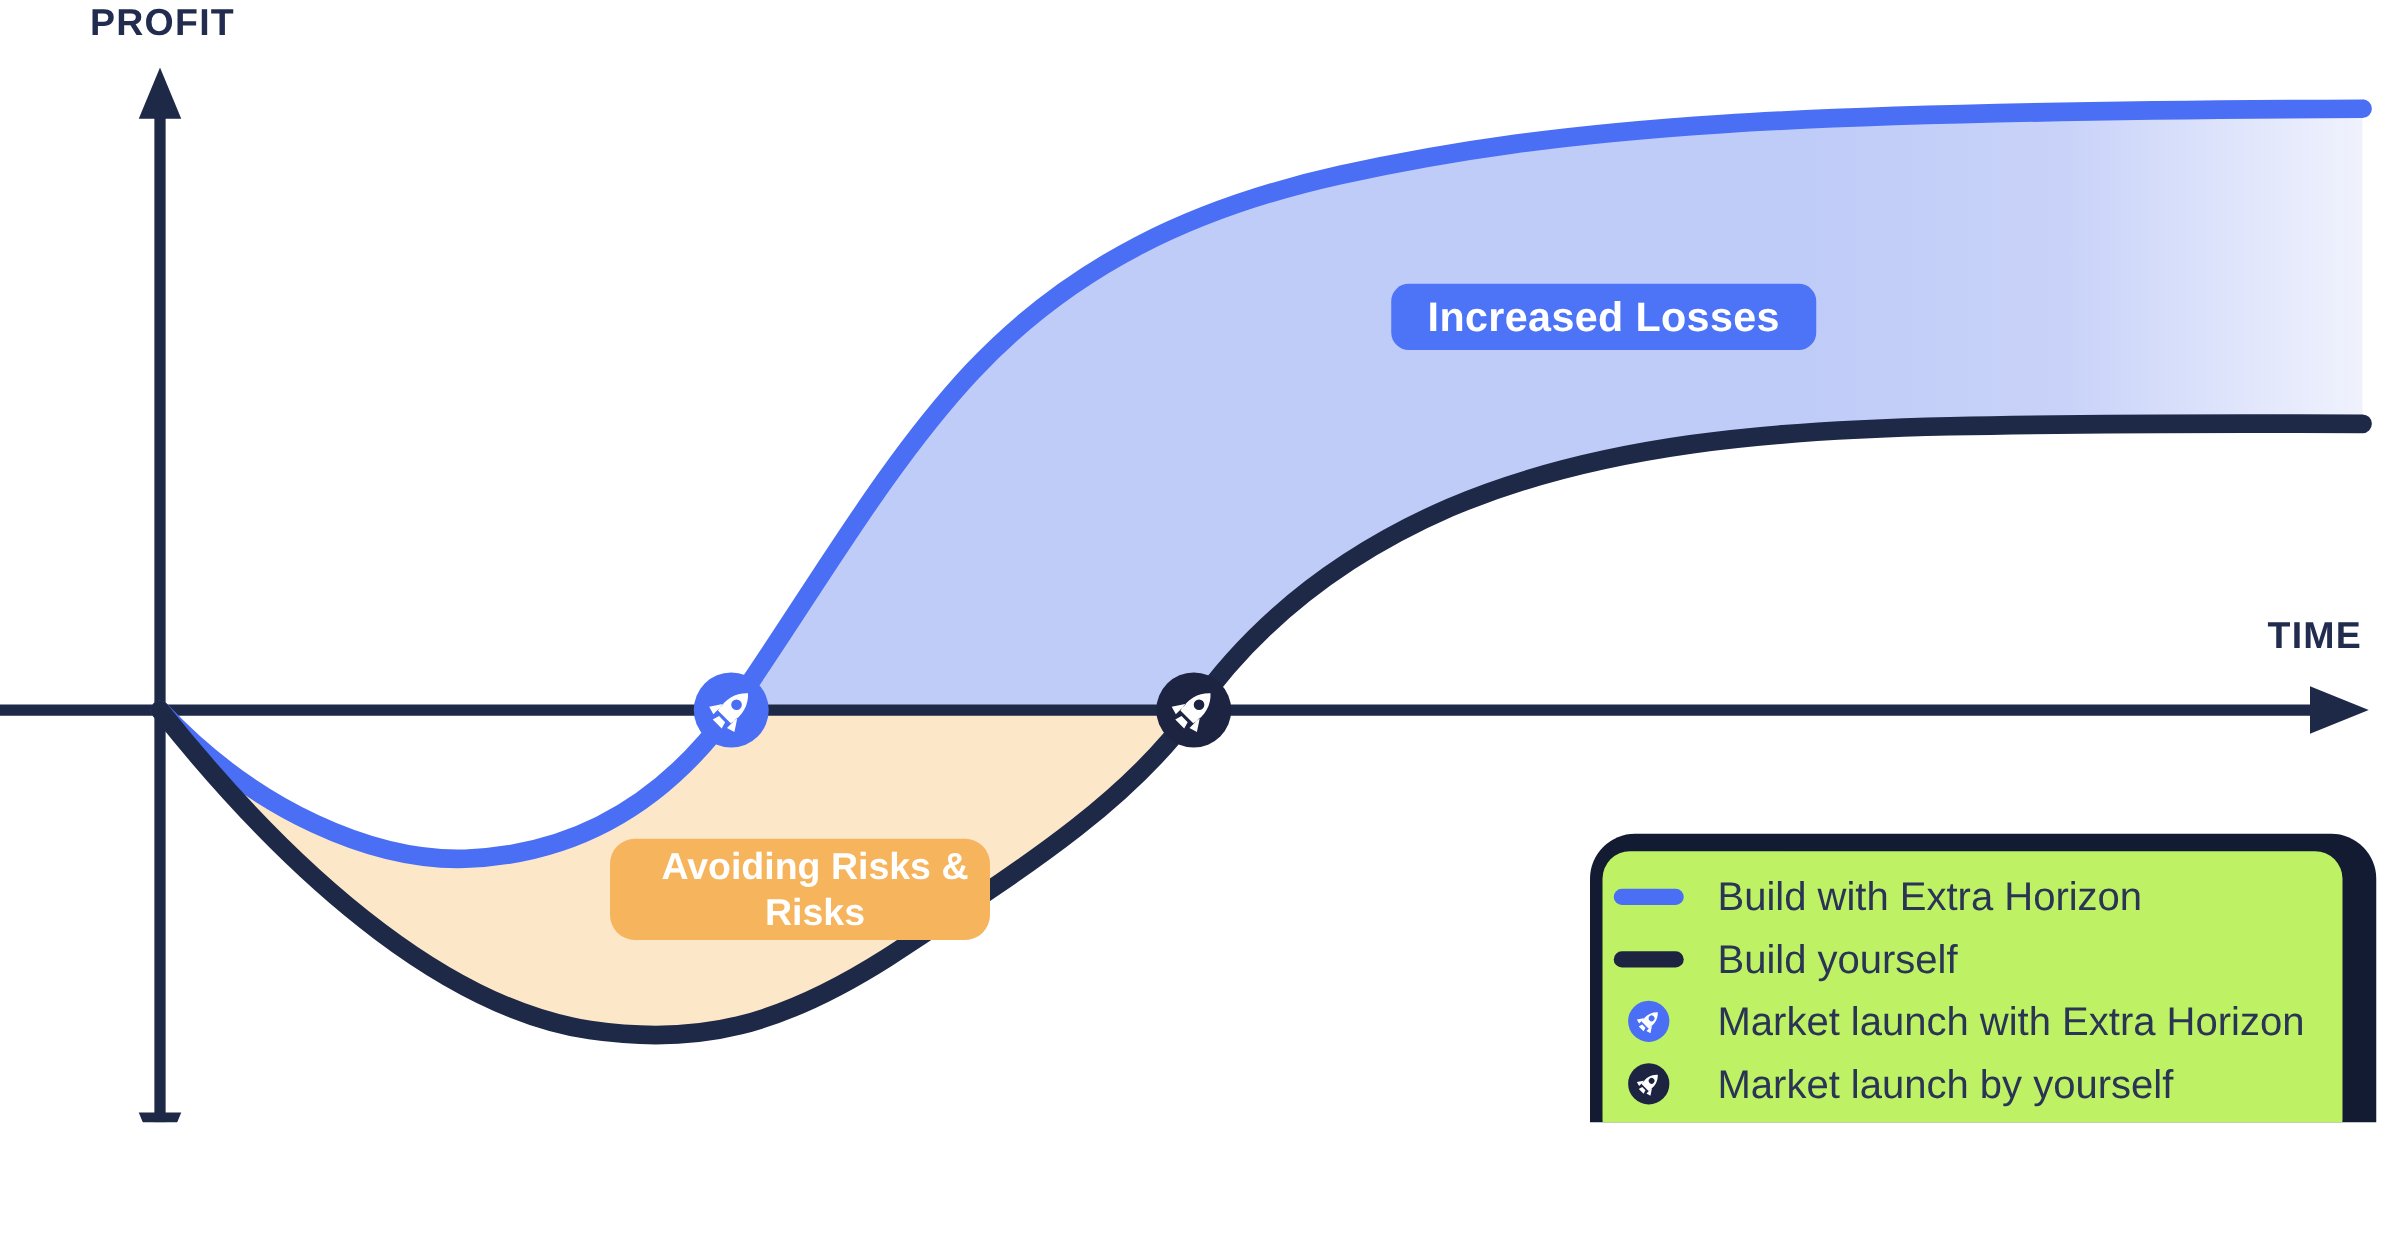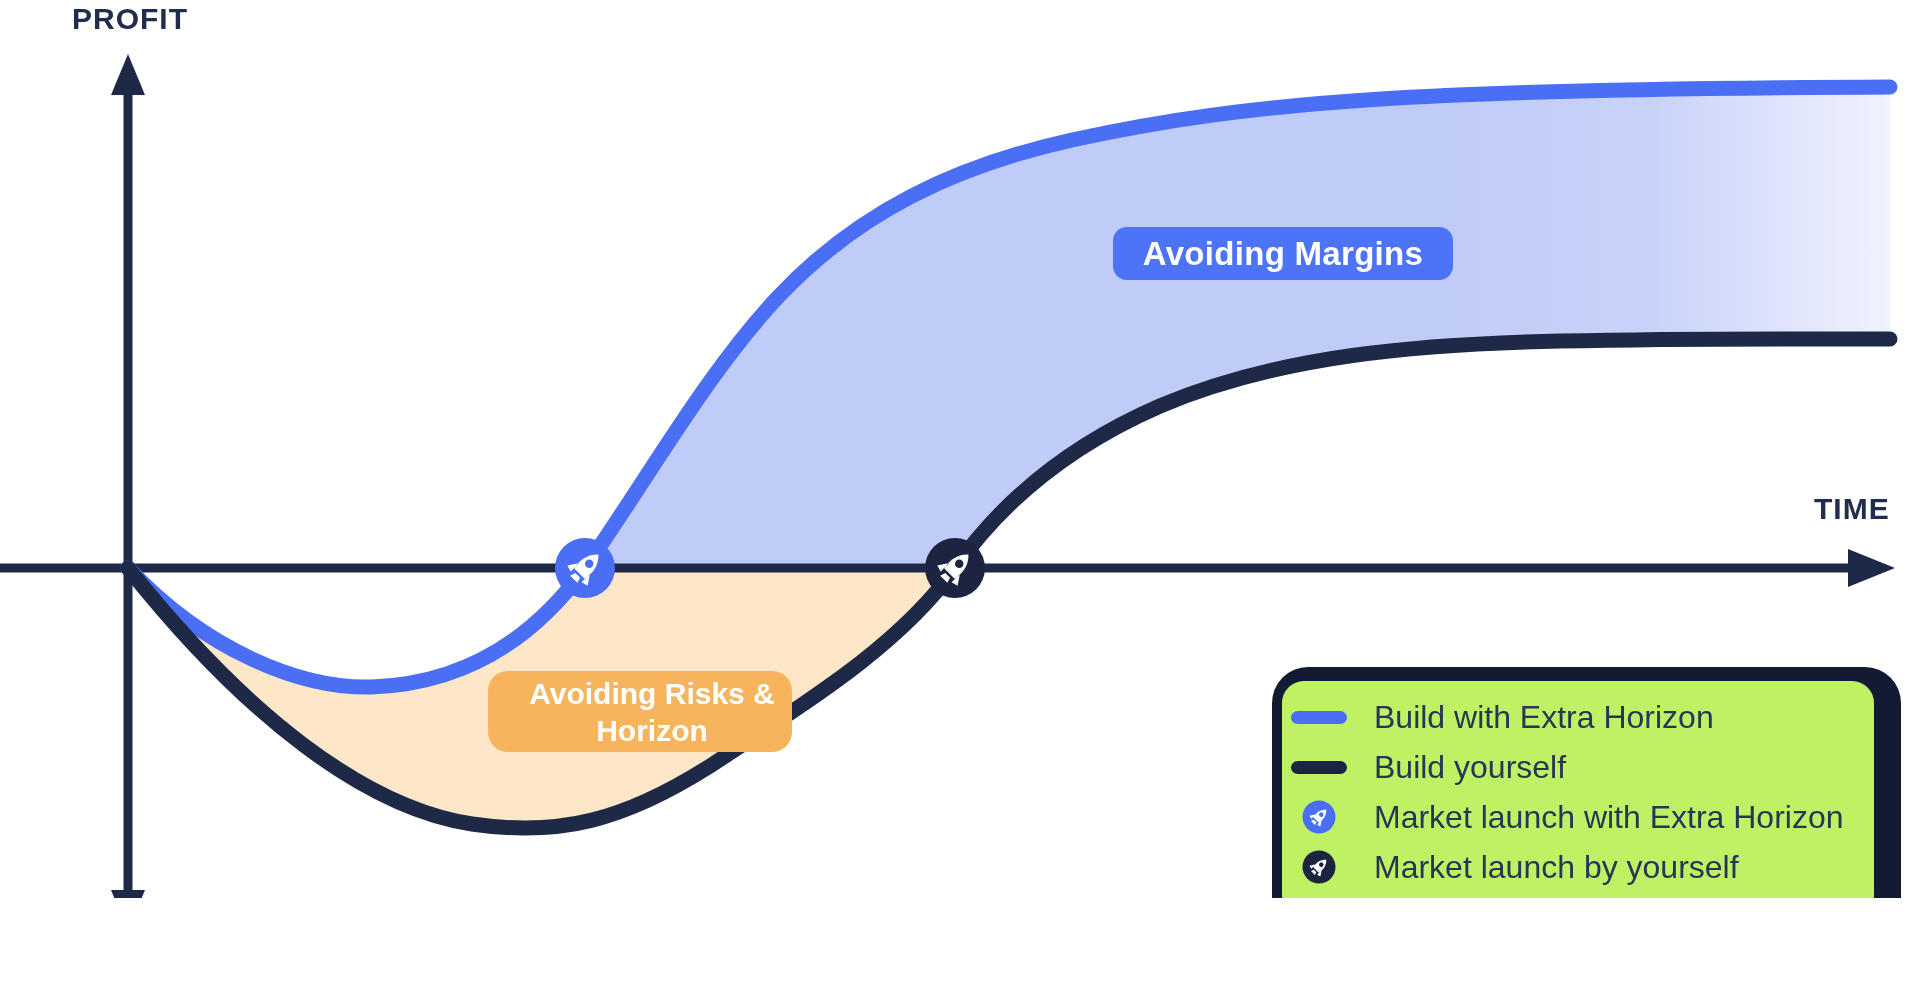--- a/index.html
+++ b/index.html
@@ -81,24 +81,24 @@
     <g transform="translate(955 568)">
       <circle fill="#1d2442" r="30"></circle>
       <path fill="#ffffff" fill-rule="evenodd" transform="rotate(45) scale(1.15)" d="M0,-16.5 C6,-11 8.6,-3 6.3,6.8 L-6.3,6.8 C-8.6,-3 -6,-11 0,-16.5 Z M-3.7,-5.2 a3.7,3.7 0 1,0 7.4,0 a3.7,3.7 0 1,0 -7.4,0 Z M-6.7,0.6 L-12.4,9.3 L-6.7,10.9 Z M6.7,0.6 L12.4,9.3 L6.7,10.9 Z M-3,9 L-4.4,13.8 L4.4,13.8 L3,9 Z"></path>
     </g>
   </svg>
 
   <div id="profit-label" class="axis-label">PROFIT</div>
   <div id="cost-label" class="axis-label">COST</div>
   <div id="time-label" class="axis-label">TIME</div>
 
-  <div id="margin-badge" class="badge">Avoiding Margins</div>
+  <div id="margin-badge" class="badge">Increased Losses</div>
   <div id="risk-badge" class="badge">
     <div>Avoiding Risks &amp;</div>
-    <div>Horizon</div>
+    <div>Risks</div>
   </div>
 
   <div id="legend-frame">
     <div id="legend-box">
 
       <div class="legend-row">
         <div class="legend-swatch-cell">
           <div class="pill pill-blue"></div>
         </div>
         <div class="legend-label">Build with Extra Horizon</div>

